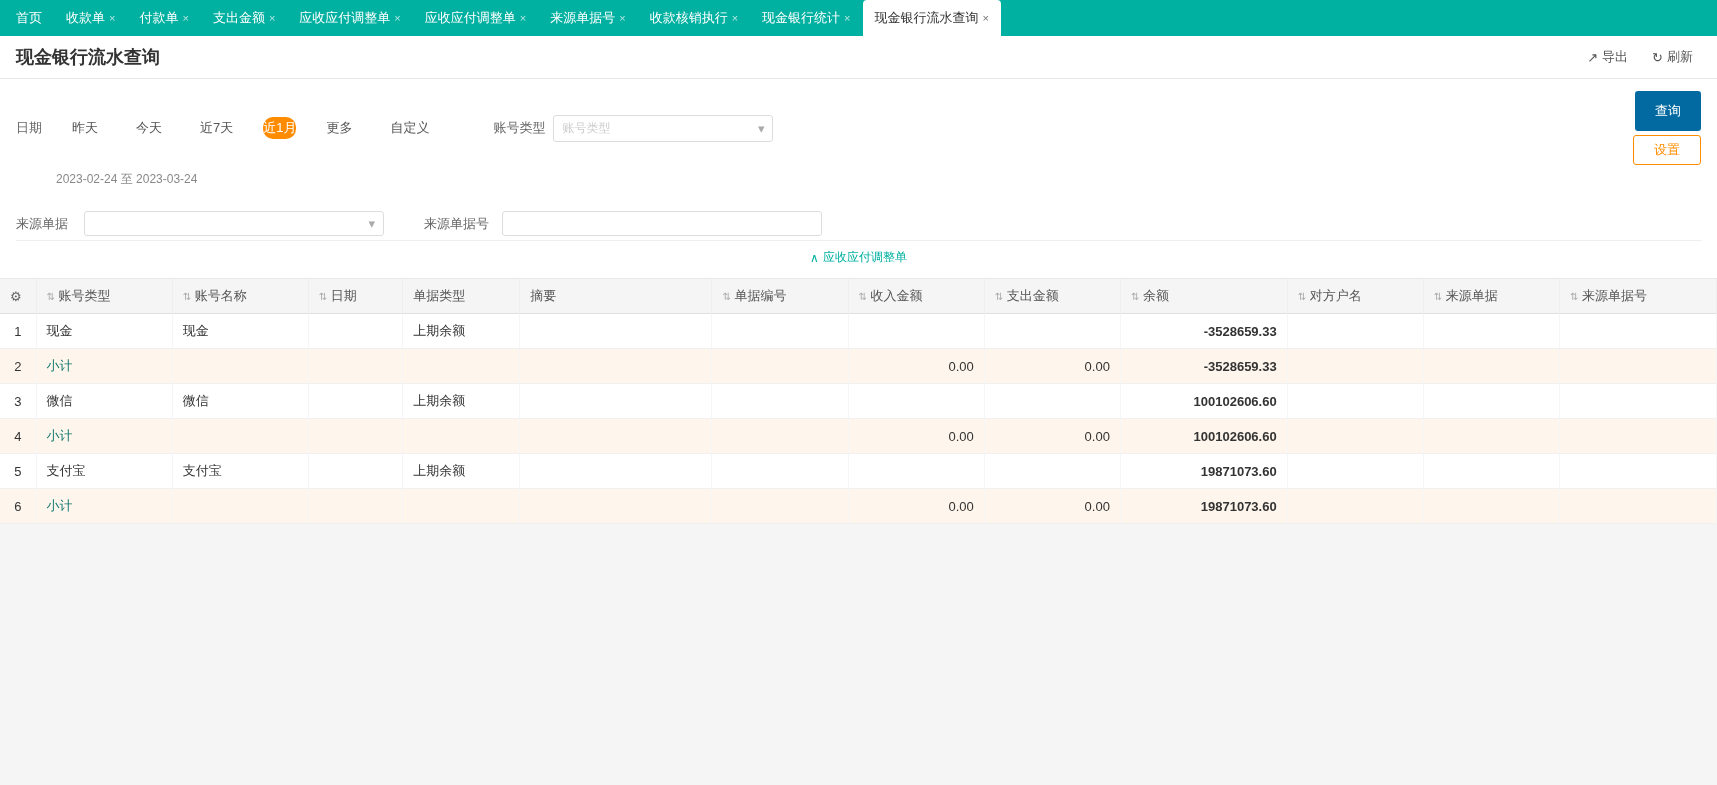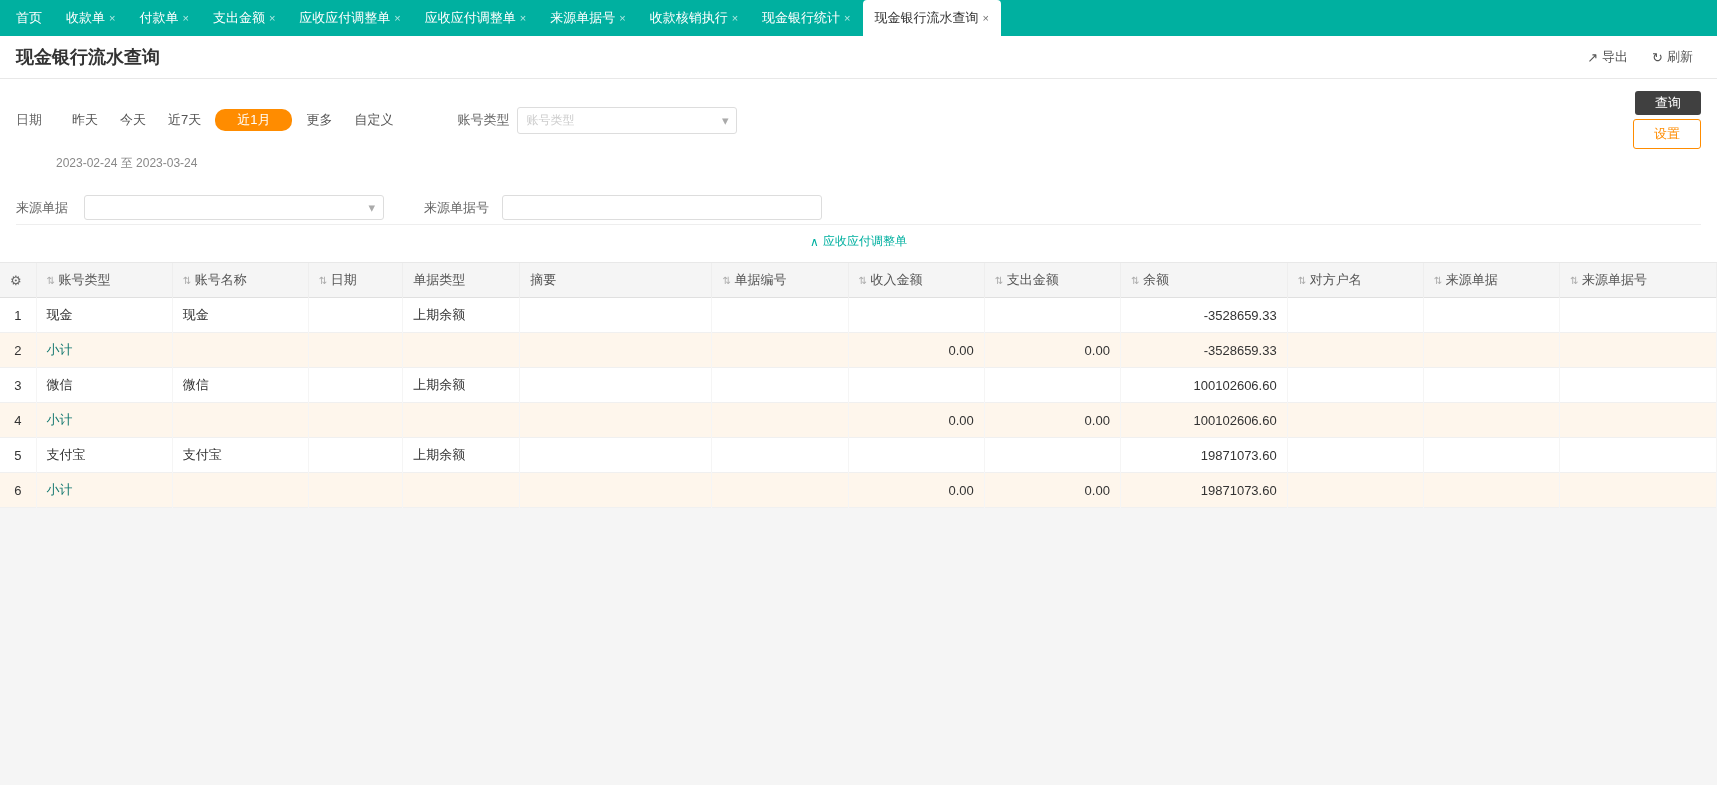--- a/index.html
+++ b/index.html
@@ -56,43 +56,43 @@
       padding: 12px 16px;
       border-bottom: 1px solid #e8e8e8;
     }
     .filter-row {
       display: flex;
       align-items: center;
       gap: 16px;
       margin-bottom: 10px;
     }
     .filter-label { color: #666; white-space: nowrap; min-width: 40px; }
-    .date-shortcuts { display: flex; align-items: center; gap: 6px; }
+    .date-shortcuts { display: flex; align-items: center; gap: 22px; }
     .date-btn {
       padding: 2px 8px; border: none; background: none;
       cursor: pointer; color: #555; font-size: 13px; border-radius: 3px;
     }
-    .date-btn.active { background: #ff8c00; color: #fff; border-radius: 10px; padding: 2px 22px; }
+    .date-btn.active { background: #ff8c00; color: #fff; border-radius: 10px; padding: 2px 0; }
     .date-range { color: #888; font-size: 12px; margin-left: 4px; }
     .filter-select {
       display: flex; align-items: center; gap: 4px;
       border: 1px solid #ddd; border-radius: 3px;
       padding: 4px 8px; min-width: 200px; background: #fff;
       cursor: pointer; color: #555;
     }
     .filter-select .arrow { color: #aaa; margin-left: auto; }
     .filter-input {
       border: 1px solid #ddd; border-radius: 3px;
       padding: 4px 8px; min-width: 200px; color: #555;
       outline: none;
     }
     .dots-btn { color: #aaa; cursor: pointer; padding: 4px; }
     .btn-query {
-      background: #404040; color: #fff; border: none;
-      padding: 3px 20px; border-radius: 3px; cursor: pointer;
+      background: #0369a1; color: #fff; border: none;
+      padding: 11px 20px; border-radius: 3px; cursor: pointer;
       font-size: 13px;
     }
     .btn-settings {
       background: #fff; color: #ff8c00; border: 1px solid #ff8c00;
       padding: 5px 20px; border-radius: 3px; cursor: pointer;
       font-size: 13px; display: block; margin-top: 4px;
     }
     .filter-actions { display: flex; flex-direction: column; align-items: flex-end; margin-left: auto; }
 
     .filter-row2 {
@@ -136,21 +136,21 @@
 
     .data-table tbody tr { border-bottom: 1px solid #f0f0f0; }
     .data-table tbody tr.subtotal { background: #fef6ec; }
     .data-table td {
       padding: 8px 10px; color: #333;
       border-right: 1px solid #f5f5f5;
       white-space: nowrap;
     }
     .row-num { color: #999; text-align: center; }
     .subtotal-label { color: #0f766e; }
-    .neg-value { color: #333; }
+    .neg-value { color: #333; font-weight: bold; }
   </style>
 </head>
 <body>
 
 <nav class="top-nav">
   <div class="nav-item">
     <span>首页</span>
   </div>
   <div class="nav-item">
     <span>收款单</span>

